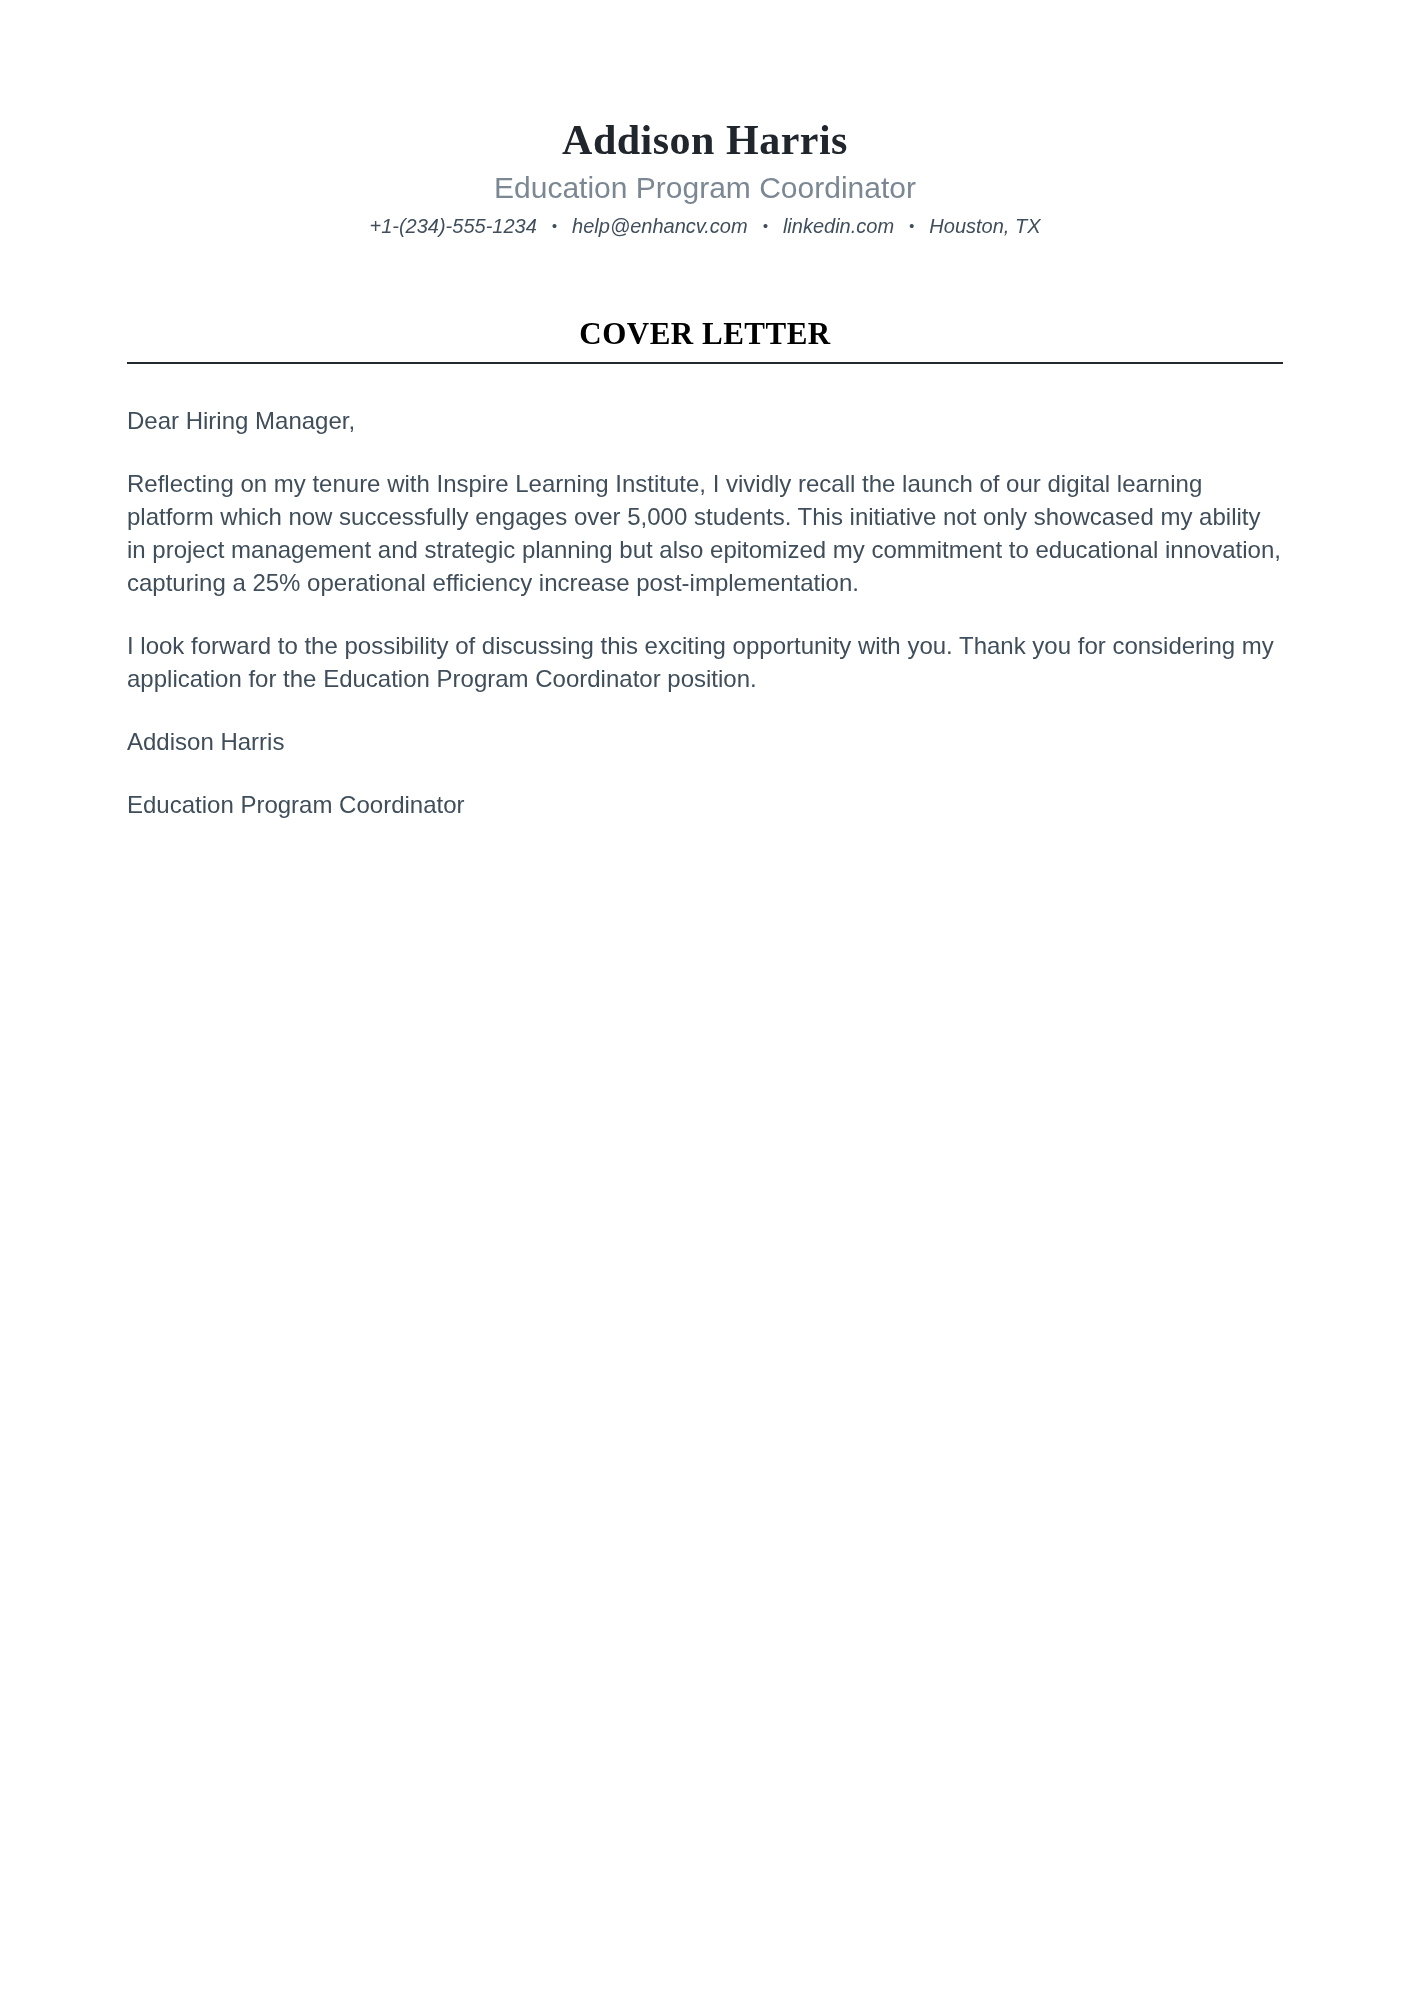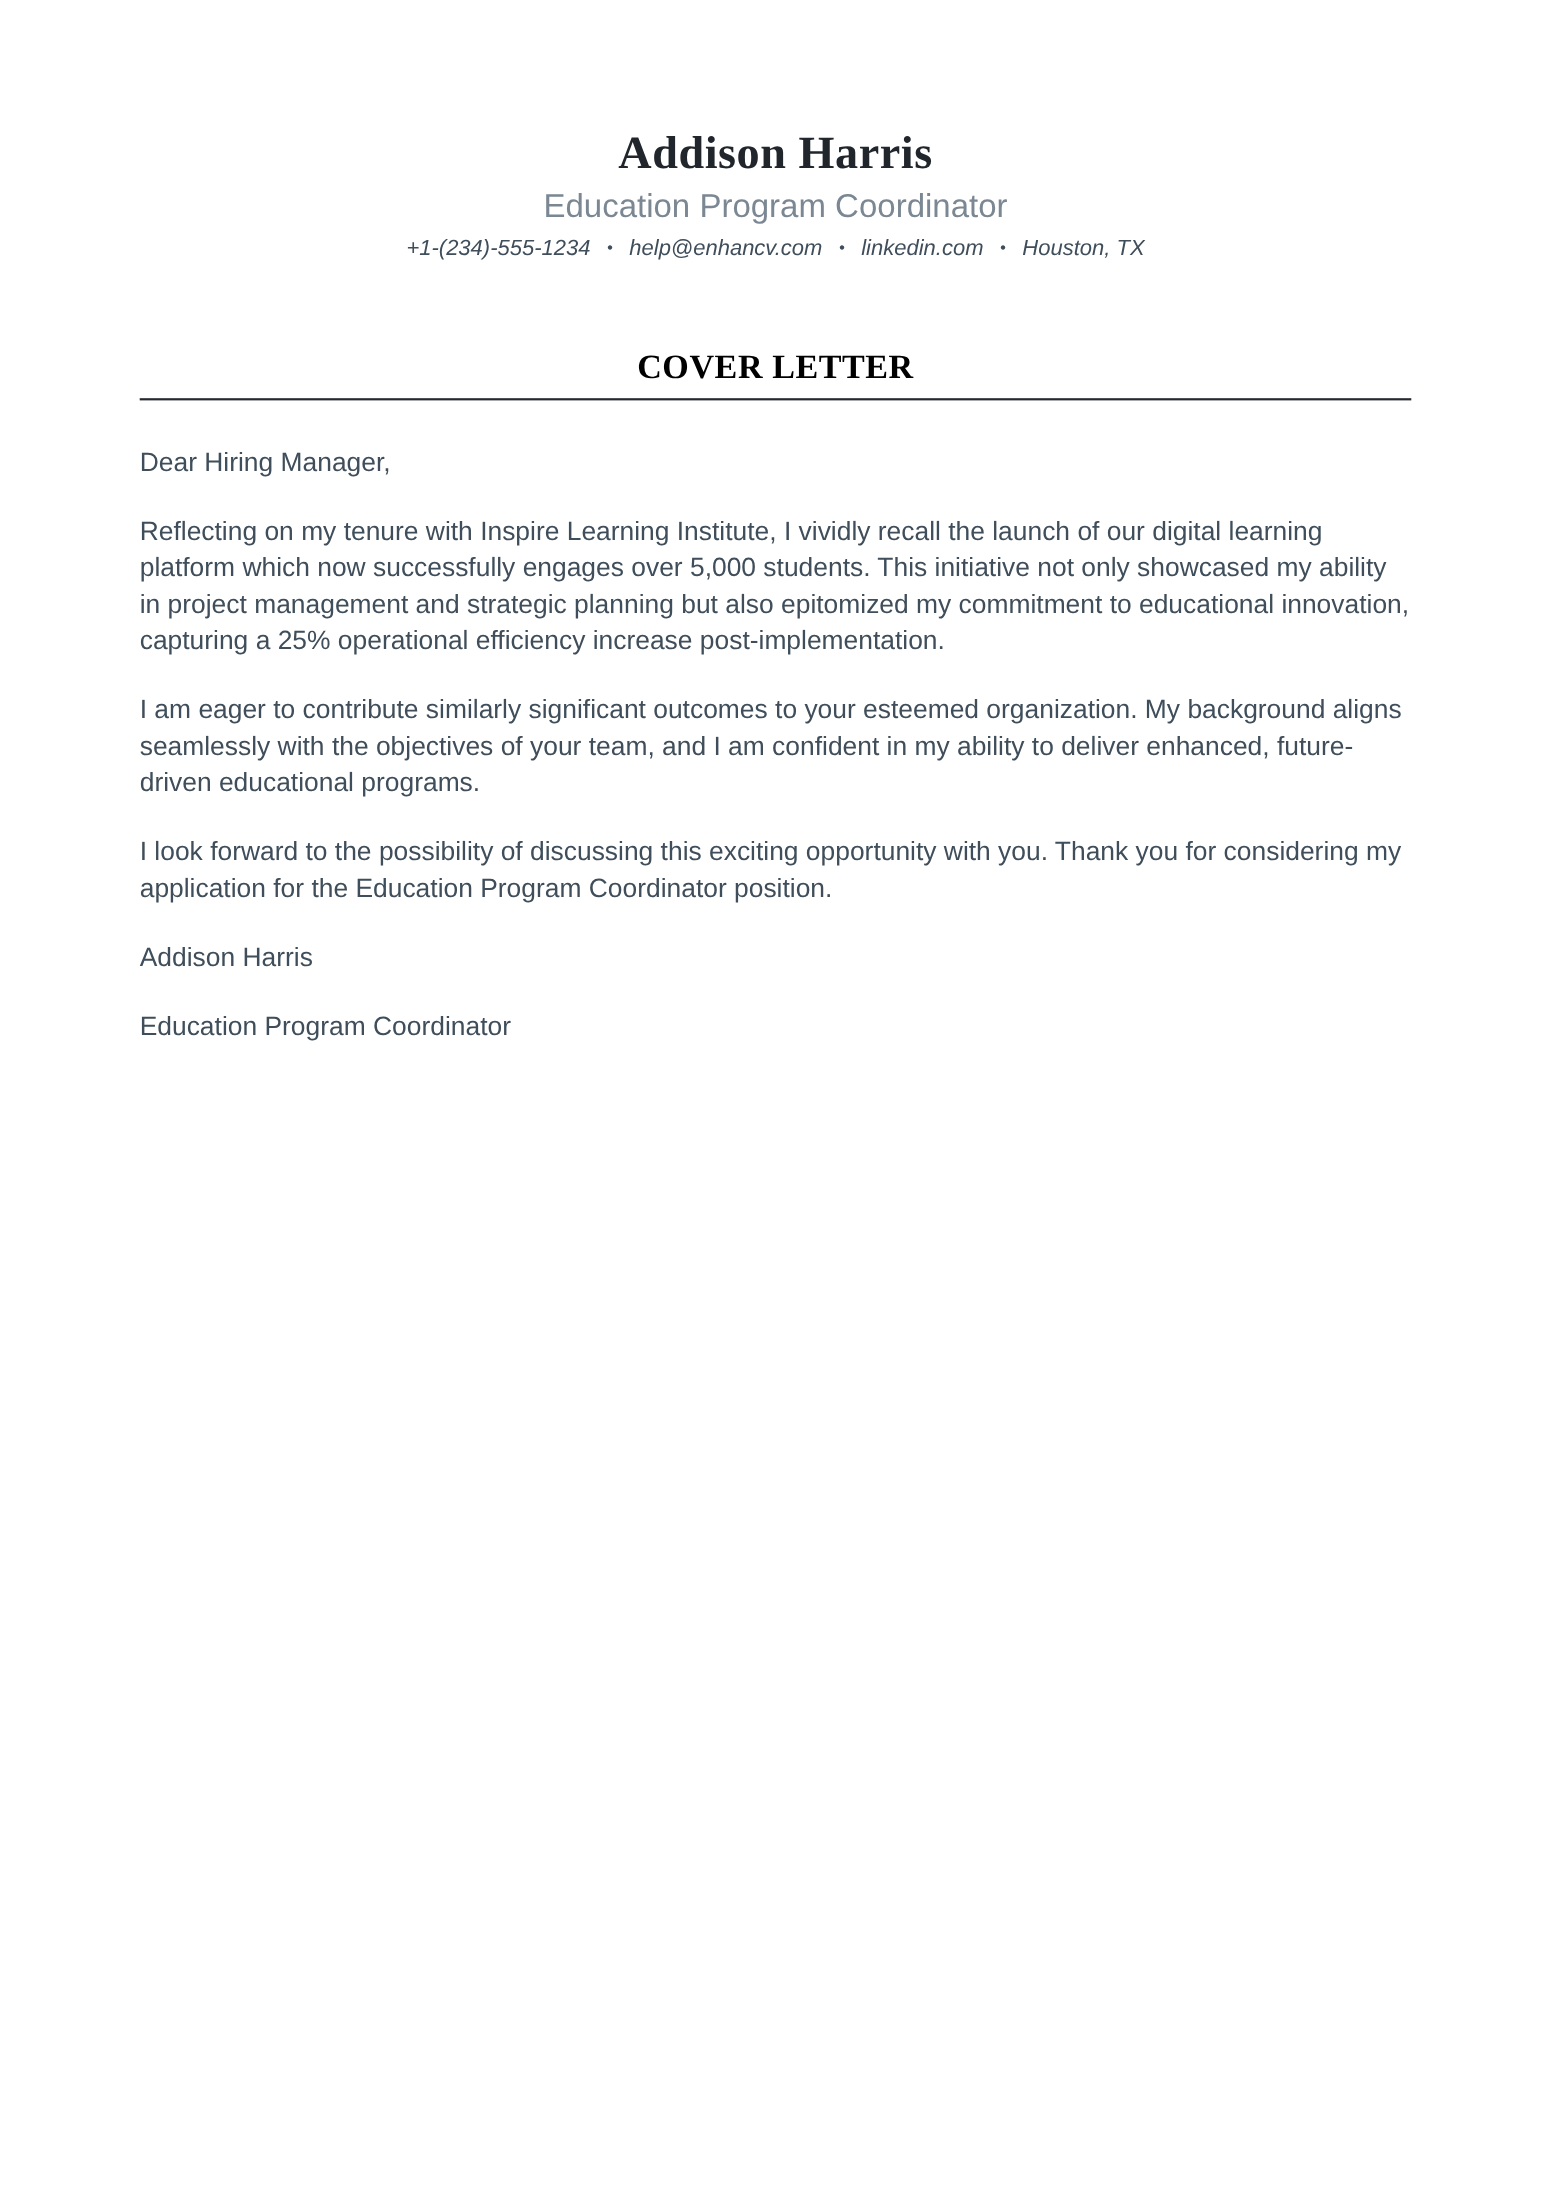--- a/index.html
+++ b/index.html
@@ -133,21 +133,20 @@
       <span>Houston, TX</span>
     </div>
   </header>
 
   <section class="section">
     <h3 class="section-title">COVER LETTER</h3>
     <hr class="section-divider">
     <div class="letter">
       <p>Dear Hiring Manager,</p>
       <p>Reflecting on my tenure with Inspire Learning Institute, I vividly recall the launch of our digital learning platform which now successfully engages over 5,000 students. This initiative not only showcased my ability in project management and strategic planning but also epitomized my commitment to educational innovation, capturing a 25% operational efficiency increase post-implementation.</p>
-      <p>I am eager to contribute similarly significant outcomes to your esteemed organization. My background aligns seamlessly with the objectives of your team, and I am confident in my ability to deliver enhanced, future-driven educational programs.</p>
       <p>I look forward to the possibility of discussing this exciting opportunity with you. Thank you for considering my application for the Education Program Coordinator position.</p>
       <p>Addison Harris</p>
       <p>Education Program Coordinator</p>
     </div>
   </section>
 
   <footer class="footer">
     <a href="#" class="footer-site">www.enhancv.com</a>
     <div class="powered">
       <span class="powered-label">Powered by</span>

